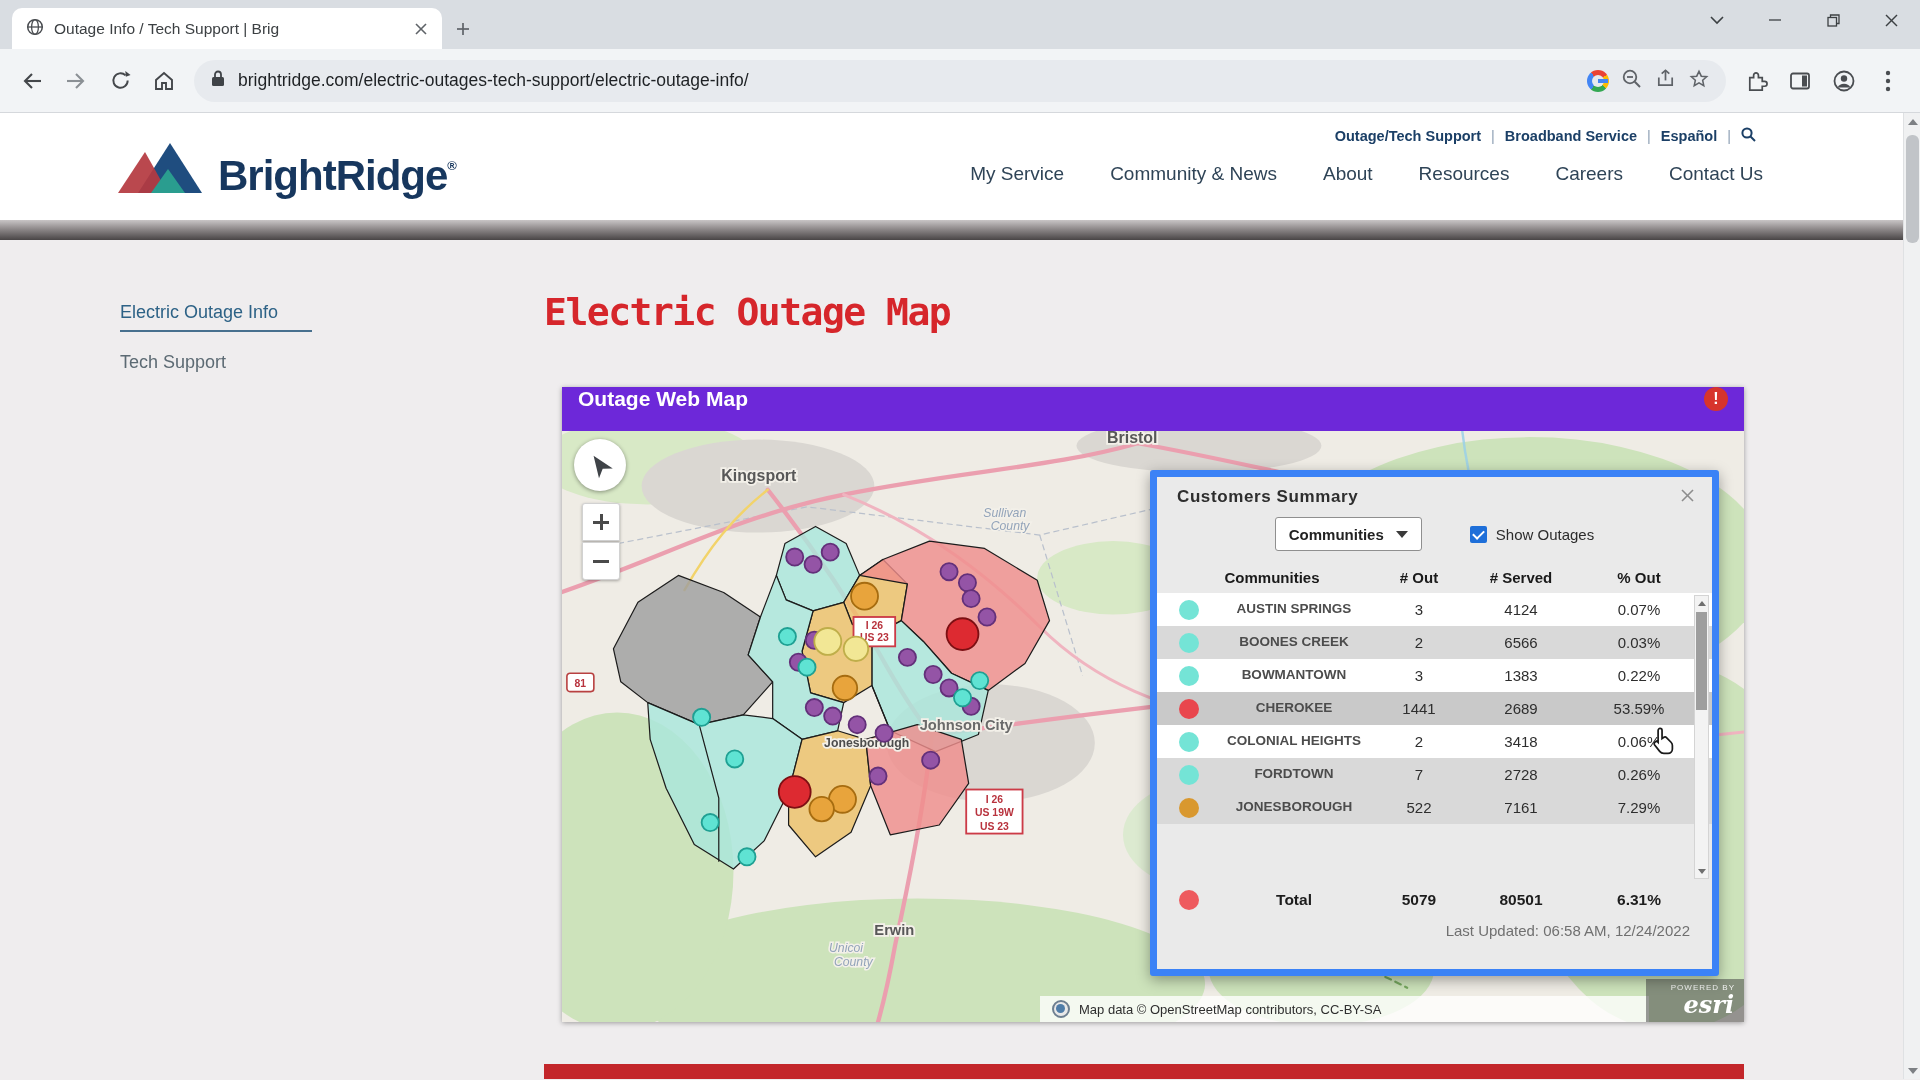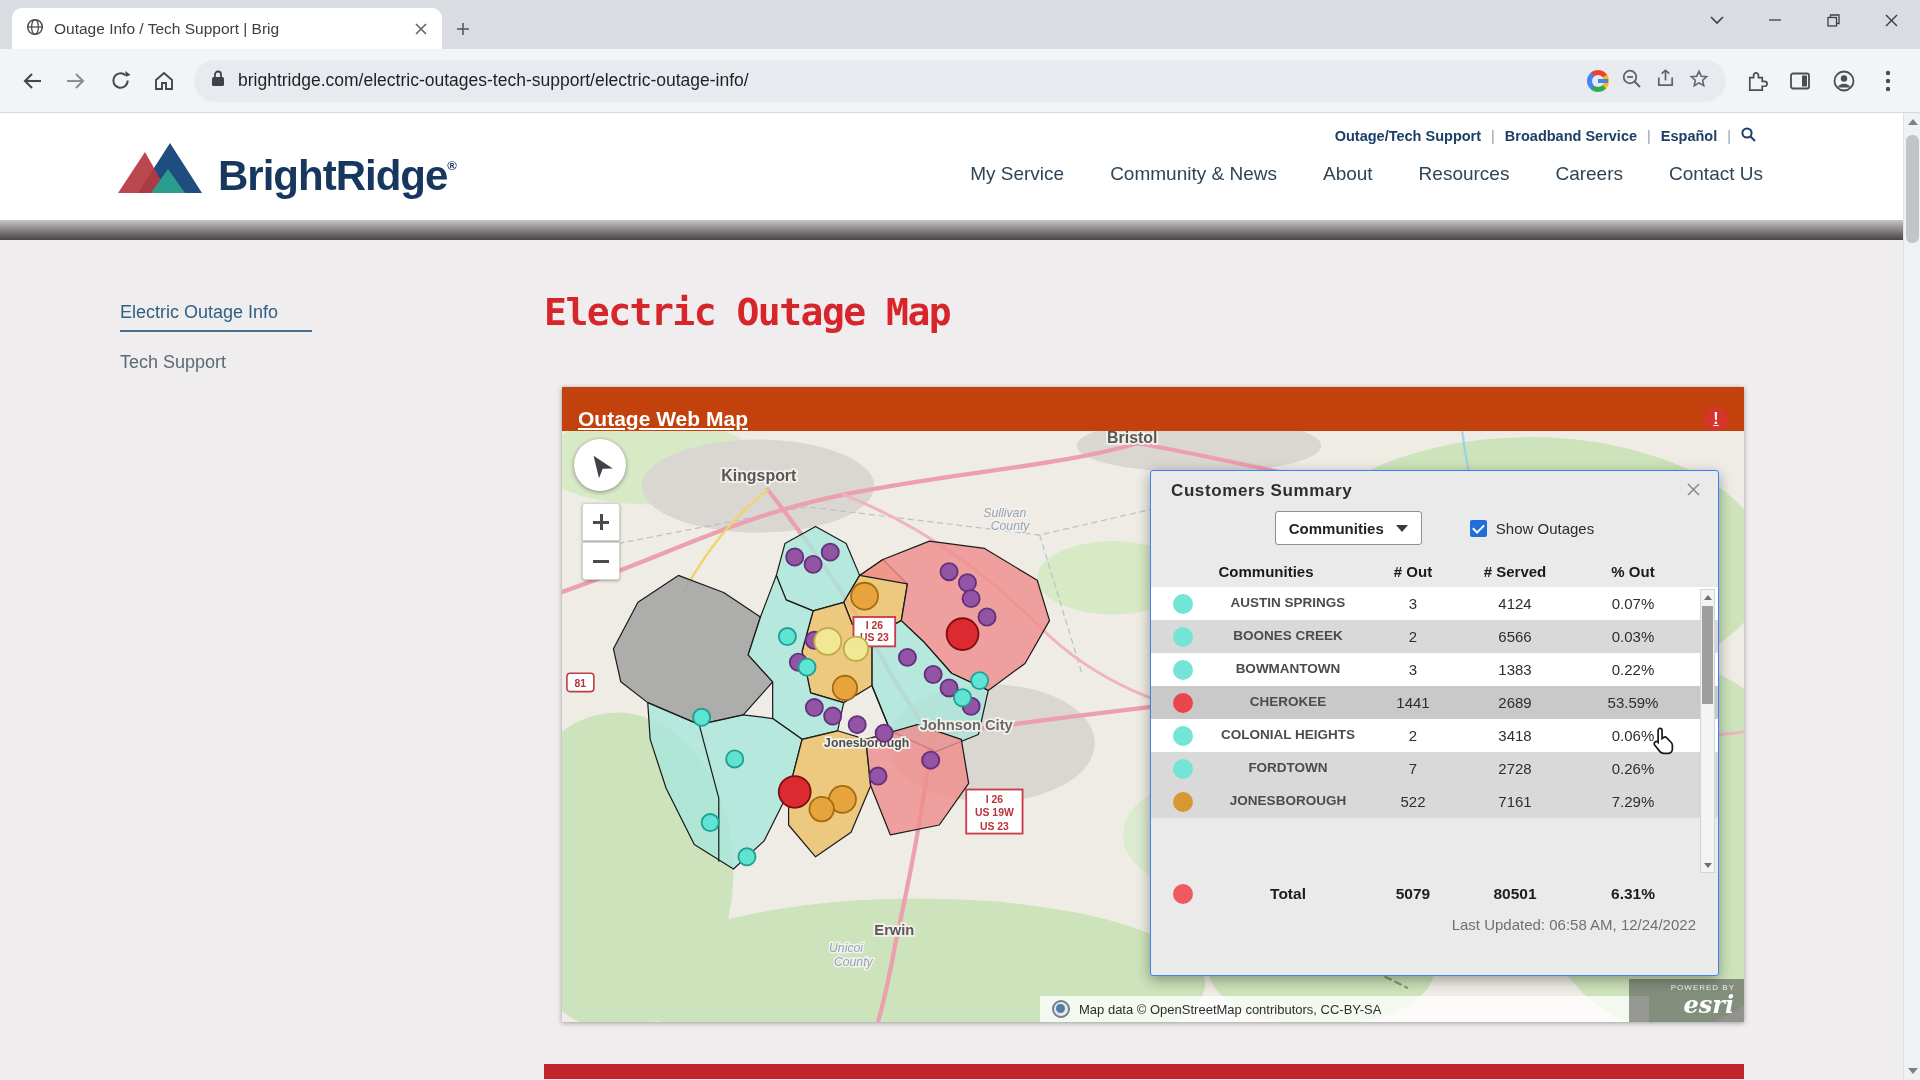--- a/index.html
+++ b/index.html
@@ -50,39 +50,39 @@
 
   .side-link-active { position:absolute; left:120px; top:62px; font-size:18px; color:#2d6286;
                       padding-bottom:7px; border-bottom:2px solid #47708e; min-width:192px; }
   .side-link { position:absolute; left:120px; top:112px; font-size:18px; color:#5c6a73; }
 
   .page-title { position:absolute; left:544px; top:50px; font-family:"DejaVu Sans Mono",monospace;
                 font-size:38px; font-weight:700; color:#d6262b; letter-spacing:-1.5px; }
 
   
   .map-widget { position:absolute; left:562px; top:147px; width:1182px; height:635px; box-shadow:0 1px 5px rgba(0,0,0,.35); }
-  .map-header { height:44px; background:#c2410c; color:#fff; display:flex; align-items:flex-end; justify-content:space-between;
-                padding:0 16px; font-size:21px; font-weight:700;text-decoration:underline; }
+  .map-header { height:44px; background:#6d28d9; color:#fff; display:flex; align-items:flex-start; justify-content:space-between;
+                padding:0 16px; font-size:21px; font-weight:700; }
   .warn-icon { width:24px; height:24px; border-radius:50%; background:#d7342c; color:#fff; display:flex; align-items:center;
                justify-content:center; font-size:16px; font-weight:700; }
   .map-body { position:relative; height:591px; background:#efece5; overflow:hidden; }
   .map-svg { position:absolute; inset:0; width:100%; height:100%; }
 
   .compass { position:absolute; left:12px; top:8px; width:52px; height:52px; border-radius:50%; background:#fff;
              box-shadow:0 1px 4px rgba(0,0,0,.4); display:flex; align-items:center; justify-content:center; }
   .zoom-btn { position:absolute; left:20px; width:38px; height:38px; background:#fff; border:1px solid #d2d2d2;
               box-shadow:0 1px 3px rgba(0,0,0,.3); display:flex; align-items:center; justify-content:center; }
   .zoom-in { top:72px; border-radius:3px 3px 0 0; }
   .zoom-out { top:111px; border-radius:0 0 3px 3px; }
   .zi-h { width:16px; height:3px; background:#4a4a4a; position:relative; }
   .zi-v { position:absolute; left:6.5px; top:-6.5px; width:3px; height:16px; background:#4a4a4a; }
 
   
   .summary-panel { position:absolute; left:588px; top:39px; width:569px; height:506px; background:#eaeaea;
-                   border:1px solid #3b82f6; border-radius:3px; box-shadow:0 4px 14px rgba(0,0,0,.35);
+                   border:7px solid #3b82f6; border-radius:3px; box-shadow:0 4px 14px rgba(0,0,0,.35);
                    display:flex; flex-direction:column; z-index:5; }
   .panel-title-row { display:flex; justify-content:space-between; align-items:center; padding:10px 14px 4px 20px; }
   .panel-title { font-size:17px; font-weight:700; color:#2e2e2e; letter-spacing:.6px; }
   .panel-close { font-size:17px; color:#8d8d8d; width:22px; text-align:center; }
   .panel-controls { display:flex; justify-content:center; align-items:center; gap:48px; padding:6px 0 10px; }
   .dropdown { background:#fff; border:1px solid #8f8f8f; border-radius:3px; height:34px; display:flex; align-items:center;
               gap:12px; padding:0 13px; font-size:15px; font-weight:600; color:#222; }
   .dd-chev { width:0; height:0; border-left:6px solid transparent; border-right:6px solid transparent; border-top:7px solid #3a3a3a; }
   .cb-group { display:flex; align-items:center; gap:9px; }
   .checkbox { width:17px; height:17px; background:#1e6fd9; border-radius:2px; position:relative; }
@@ -110,21 +110,21 @@
   .t-up { top:0; } .t-down { bottom:0; }
   .sm-tri-up { width:0;height:0;border-left:4px solid transparent;border-right:4px solid transparent;border-bottom:5px solid #6f6f6f; }
   .sm-tri-down { width:0;height:0;border-left:4px solid transparent;border-right:4px solid transparent;border-top:5px solid #6f6f6f; }
   .tthumb { position:absolute; left:1px; width:11px; top:16px; height:98px; background:#9e9e9e; }
 
   
   .attrib { position:absolute; left:478px; right:95px; bottom:0; height:26px; background:rgba(255,255,255,.78);
             display:flex; align-items:center; gap:9px; padding:0 12px; font-size:13px; color:#2e2e2e; z-index:4;margin-top:29px; }
   .attrib-logo { width:18px; height:18px; border-radius:50%; background:#e8e8e8; border:2px solid #6d7f90; position:relative; flex:0 0 auto; }
   .attrib-logo::after { content:""; position:absolute; left:2px; top:2px; width:9px; height:9px; border-radius:50%; background:#4f7da8; }
-  .esri-box { position:absolute; right:0; bottom:0; width:115px; height:43px; background:rgba(72,72,72,.55); color:#fff; z-index:4; }
+  .esri-box { position:absolute; right:0; bottom:0; width:98px; height:43px; background:rgba(72,72,72,.55); color:#fff; z-index:4; }
   .powered { font-size:8px; letter-spacing:1px; text-align:right; padding:4px 9px 0; opacity:.9; }
   .esri-word { font-family:"DejaVu Serif",serif; font-style:italic; font-weight:700; font-size:24px; text-align:right;
                padding-right:10px; line-height:1.05; }
 
   .mouse-cursor { position:absolute; left:1088px; top:294px; z-index:9; pointer-events:none; }
 
   .red-bar { position:absolute; left:544px; top:824px; width:1200px; height:16px; background:#c3262a; }
 
   svg text { font-family:"Liberation Sans",sans-serif; }
   .mlabel { fill:#585858; font-size:13px; font-weight:700; paint-order:stroke; stroke:#f3f0e9; stroke-width:3px; }

